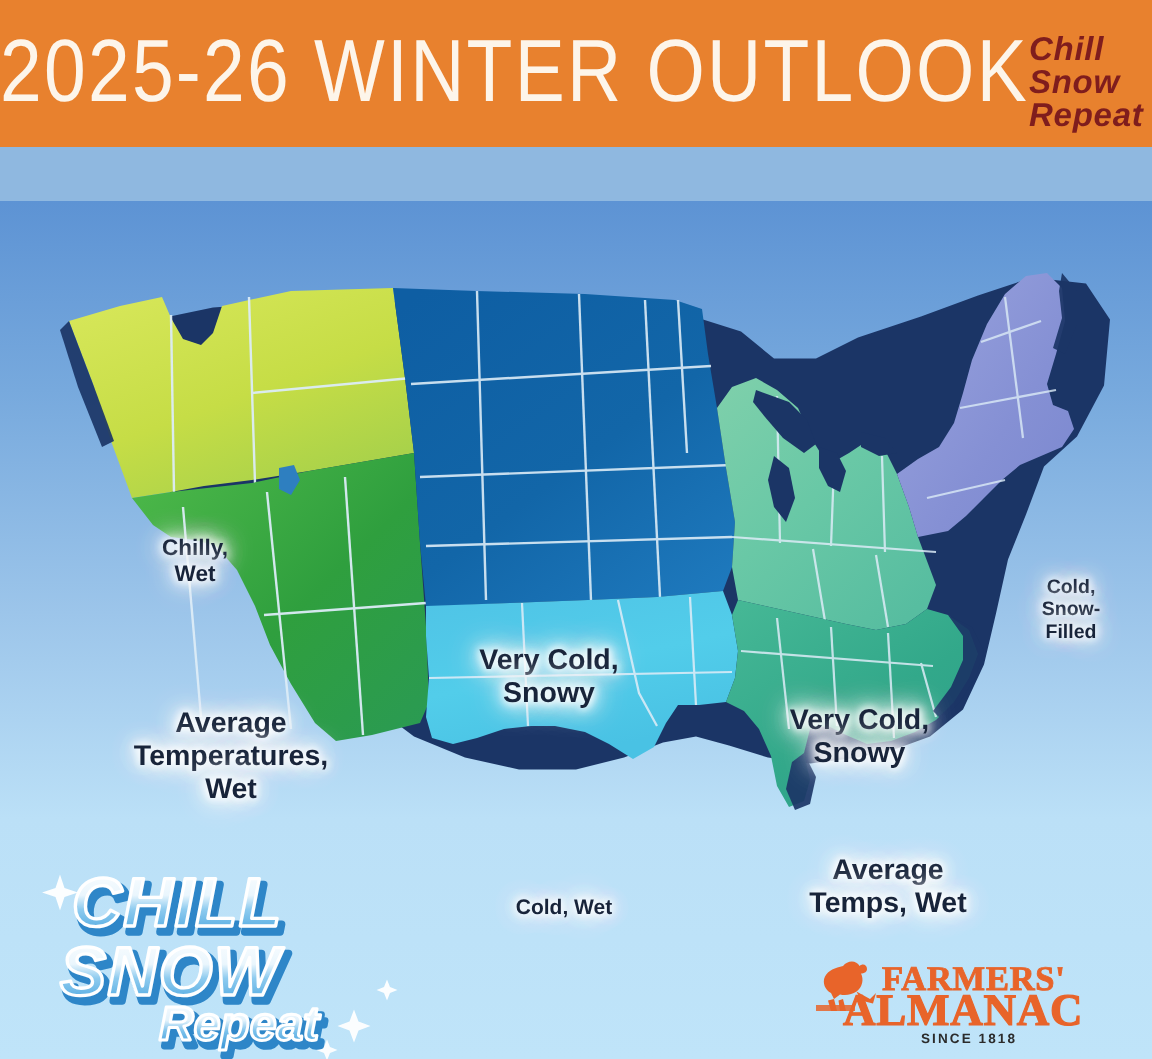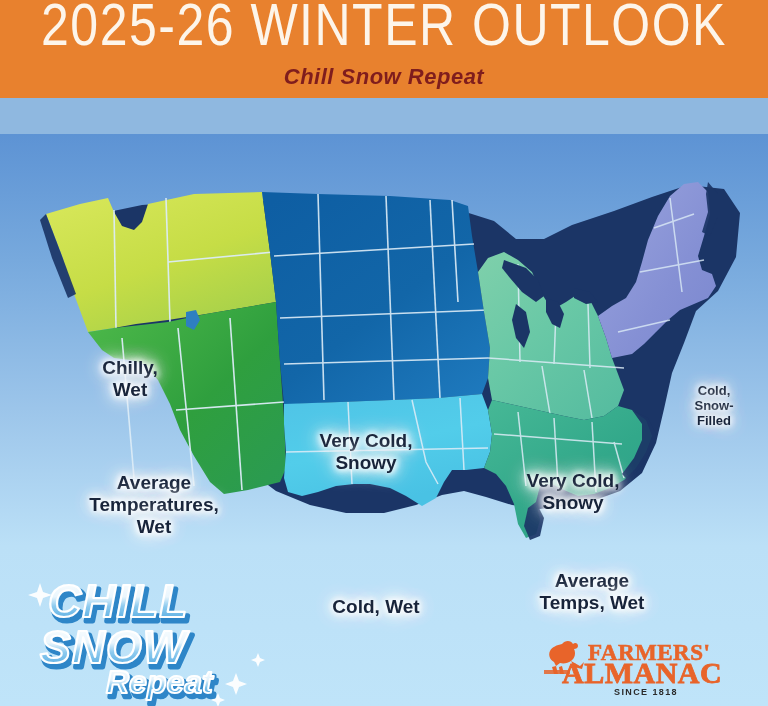--- a/index.html
+++ b/index.html
@@ -7,21 +7,21 @@
     width:768px;height:706px;overflow:hidden;
     font-family:"Liberation Sans", sans-serif;
     background:#8fb8e0;
   }
   #page{position:relative;width:768px;height:706px;overflow:hidden;}
 
   
   .header{
     position:absolute;left:0;top:0;width:768px;height:98px;
     background:#e8812e;
-    display:flex;flex-direction:column;align-items:center;
+    display:flex;flex-direction:row;align-items:center;
   }
   .header-title{
     color:#fdf5ea;
     font-family:"Liberation Sans", sans-serif;
     font-size:50px;font-weight:400;letter-spacing:1.5px;
     line-height:1;margin:0 0 4px 0;
     transform:scaleY(1.18);
     white-space:nowrap;
   }
   .header-sub{
@@ -50,24 +50,24 @@
     font-weight:bold;
     text-align:center;
     line-height:1.15;
     white-space:pre-line;
     text-shadow:
        0 0 6px #ffffff, 0 0 6px #ffffff, 0 0 10px #ffffff,
        0 0 14px #ffffff, 0 0 18px #ffffff, 0 0 22px #ffffff,
        0 0 26px #f2fbff;
     pointer-events:none;
   }
-  .lbl-chilly      { left:52px;  top:205px; width:120px; font-size:19px;}
+  .lbl-chilly      { left:52px;  top:205px; width:120px; font-size:15px;}
   .lbl-avgtemp     { left:46px;  top:320px; width:180px; font-size:19px;}
   .lbl-verycold1   { left:268px; top:278px; width:160px; font-size:19px;}
-  .lbl-coldwet     { left:288px; top:444px; width:140px; font-size:19px;}
+  .lbl-coldwet     { left:288px; top:444px; width:140px; font-size:14px;}
   .lbl-verycold2   { left:480px; top:318px; width:150px; font-size:19px;}
   .lbl-avgtemps    { left:494px; top:418px; width:160px; font-size:19px;}
   .lbl-coldsnow    { left:646px; top:232px; width:100px; font-size:13px;}
 
   
   .chill-logo{
     position:absolute;left:22px;top:528px;width:250px;height:140px;margin-top:41px;
   }
   .chill-logo svg{width:250px;height:140px;display:block;}
 

